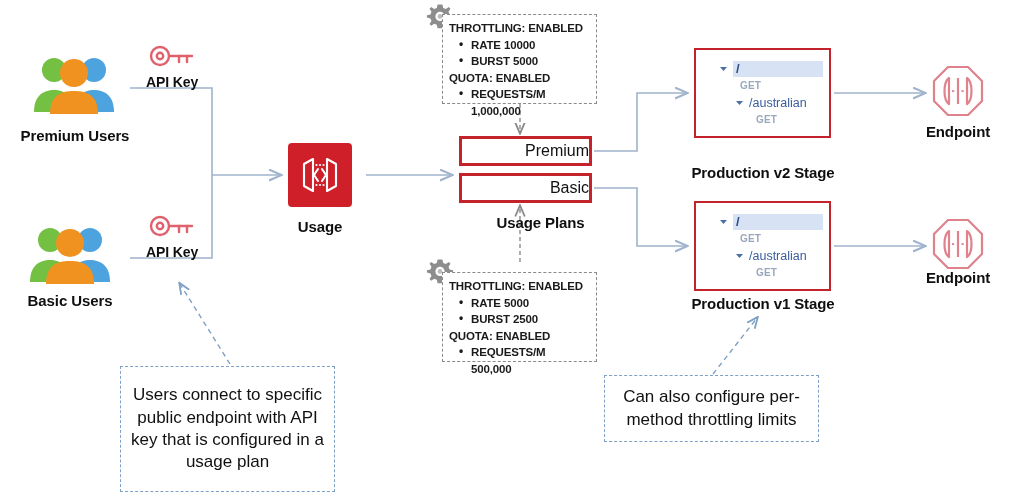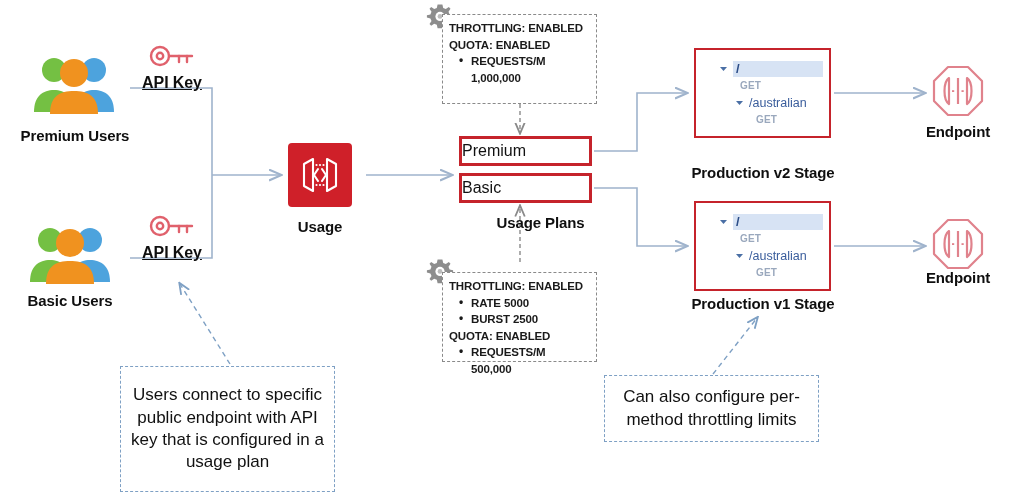--- a/index.html
+++ b/index.html
@@ -17,21 +17,21 @@
   
   .node-label{
     position:absolute;
     text-align:center;
     font-size:15px;
     font-weight:600;
     color:#0f0f0f;
     letter-spacing:-0.1px;
     white-space:nowrap;
   }
-  .node-label.small{font-size:16px;font-weight:600;text-decoration:underline;}
+  .node-label.small{font-size:14px;font-weight:600;}
 
   
   .users-icon{position:absolute;width:105px;height:66px;}
 
   
   .key-icon{position:absolute;width:48px;height:30px;}
 
   
   .apigw{
     position:absolute;
@@ -42,21 +42,21 @@
   }
 
   
   .endpoint-icon{position:absolute;width:56px;height:56px;}
 
   
   .plan-box{
     position:absolute;
     border:3px solid #c5232b;
     background:#ffffff;
-    display:flex;align-items:center;justify-content:flex-start;
+    display:flex;align-items:center;justify-content:flex-end;
     font-size:16px;
     font-weight:500;
     color:#111;
     box-sizing:border-box;
   }
 
   
   .throttle-card{
     position:absolute;
     border:1.5px dashed #8a8a8a;
@@ -271,20 +271,24 @@
 
   <div class="gear" style="left:424px;top:0px;">
     <svg viewBox="0 0 32 32" width="32" height="32">
       <path d="M16,4.5 L18.4,4.5 L19.2,8.0 L21.8,9.1 L24.8,7.1 L26.5,8.8 L24.5,11.8 L25.6,14.4 L29.1,15.2 L29.1,17.6 L25.6,18.4 L24.5,21.0 L26.5,24.0 L24.8,25.7 L21.8,23.7 L19.2,24.8 L18.4,28.3 L16,28.3 L13.6,28.3 L12.8,24.8 L10.2,23.7 L7.2,25.7 L5.5,24.0 L7.5,21.0 L6.4,18.4 L2.9,17.6 L2.9,15.2 L6.4,14.4 L7.5,11.8 L5.5,8.8 L7.2,7.1 L10.2,9.1 L12.8,8.0 L13.6,4.5 Z" fill="#8d8d8d"></path>
       <circle cx="16" cy="16.4" r="4.6" fill="#ffffff"></circle>
       <circle cx="16" cy="16.4" r="2.4" fill="#bdbdbd"></circle>
     </svg>
   </div>
   <div class="throttle-card" style="left:442px;top:14px;width:155px;height:90px;">
     <div class="hdr">THROTTLING: ENABLED</div>
+    <ul>
+      <li>RATE 10000</li>
+      <li>BURST 5000</li>
+    </ul>
     <div class="hdr">QUOTA: ENABLED</div>
     <ul>
       <li>REQUESTS/M 1,000,000</li>
     </ul>
   </div>
 
   <div class="gear" style="left:424px;top:255px;">
     <svg viewBox="0 0 32 32" width="32" height="32">
       <path d="M16,4.5 L18.4,4.5 L19.2,8.0 L21.8,9.1 L24.8,7.1 L26.5,8.8 L24.5,11.8 L25.6,14.4 L29.1,15.2 L29.1,17.6 L25.6,18.4 L24.5,21.0 L26.5,24.0 L24.8,25.7 L21.8,23.7 L19.2,24.8 L18.4,28.3 L16,28.3 L13.6,28.3 L12.8,24.8 L10.2,23.7 L7.2,25.7 L5.5,24.0 L7.5,21.0 L6.4,18.4 L2.9,17.6 L2.9,15.2 L6.4,14.4 L7.5,11.8 L5.5,8.8 L7.2,7.1 L10.2,9.1 L12.8,8.0 L13.6,4.5 Z" fill="#8d8d8d"></path>
       <circle cx="16" cy="16.4" r="4.6" fill="#ffffff"></circle>

